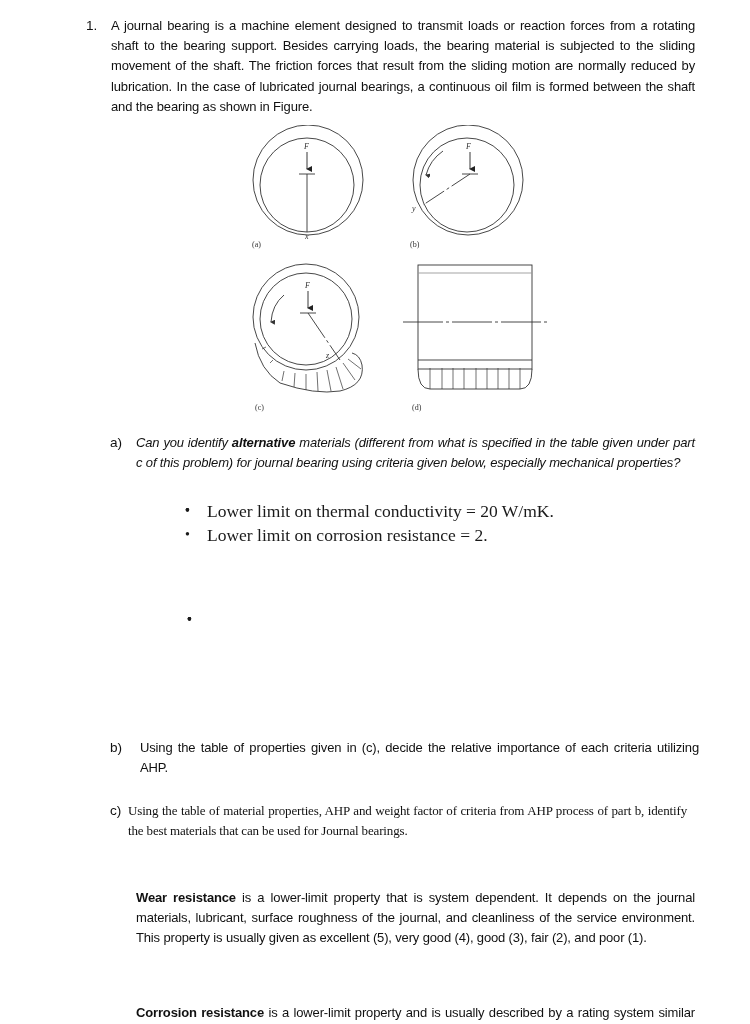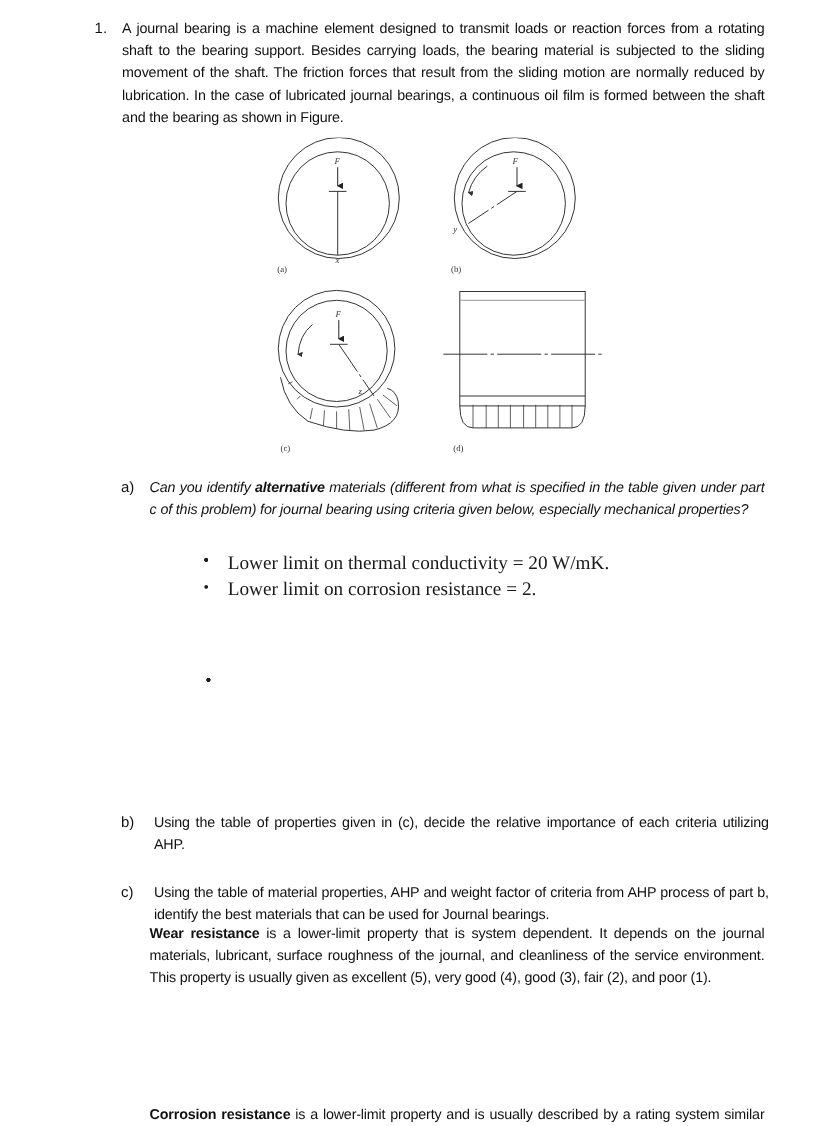--- a/index.html
+++ b/index.html
@@ -121,17 +121,17 @@
   <li style="font-size:18px;"><span class="dot">•</span></li>
   <li style="font-size:18px;"><span class="dot">•</span></li>
   <li style="font-size:18px;"><span class="dot">•</span></li>
   <li style="font-size:18px;"><span class="dot">•</span></li>
 </ul>
 
 <div class="num sans" style="left:110px; top:738px;">b)</div>
 <div class="para sans" style="left:140px; top:738px; width:559px;">Using the table of properties given in (c), decide the relative importance of each criteria utilizing AHP.</div>
 
 <div class="num sans" style="left:110px; top:801px;">c)</div>
-<div class="para sans" style="left:140px; top:801px; width:559px;">Using the table of material properties, AHP and weight factor of criteria from AHP process of part b, identify the best materials that can be used for Journal bearings.</div>
+<div class="para sans" style="left:128px; top:801px; width:559px;font-family:Liberation Serif, serif;">Using the table of material properties, AHP and weight factor of criteria from AHP process of part b, identify the best materials that can be used for Journal bearings.</div>
 
-<div class="para sans" style="left:136px; top:839px; width:559px;"><b>Wear resistance</b><span> is a lower-limit property that is system dependent. It depends on the journal materials, lubricant, surface roughness of the journal, and cleanliness of the service environment. This property is usually given as excellent (5), very good (4), good (3), fair (2), and poor (1).</span></div>
+<div class="para sans" style="left:136px; top:888px; width:559px;"><b>Wear resistance</b><span> is a lower-limit property that is system dependent. It depends on the journal materials, lubricant, surface roughness of the journal, and cleanliness of the service environment. This property is usually given as excellent (5), very good (4), good (3), fair (2), and poor (1).</span></div>
 
 <div class="para sans" style="left:136px; top:1003px; width:559px;"><b>Corrosion resistance</b><span> is a lower-limit property and is usually described by a rating system similar to that used for wear resistance.</span></div>
 
 </body></html>

